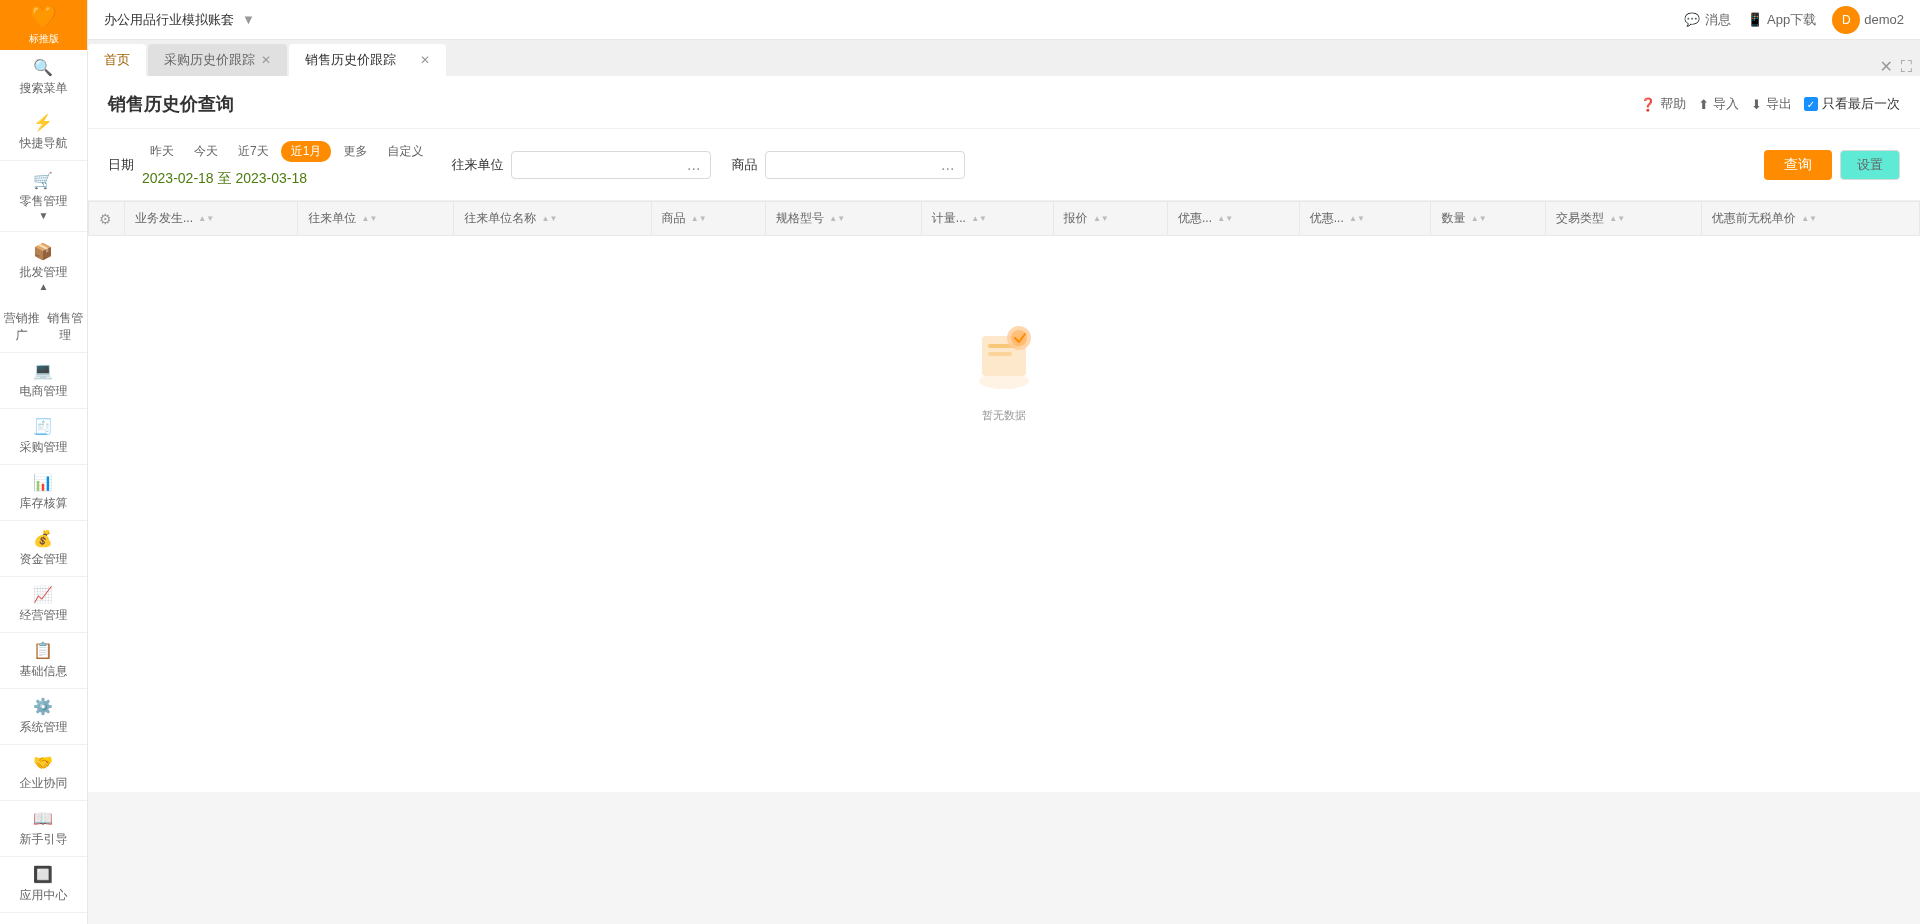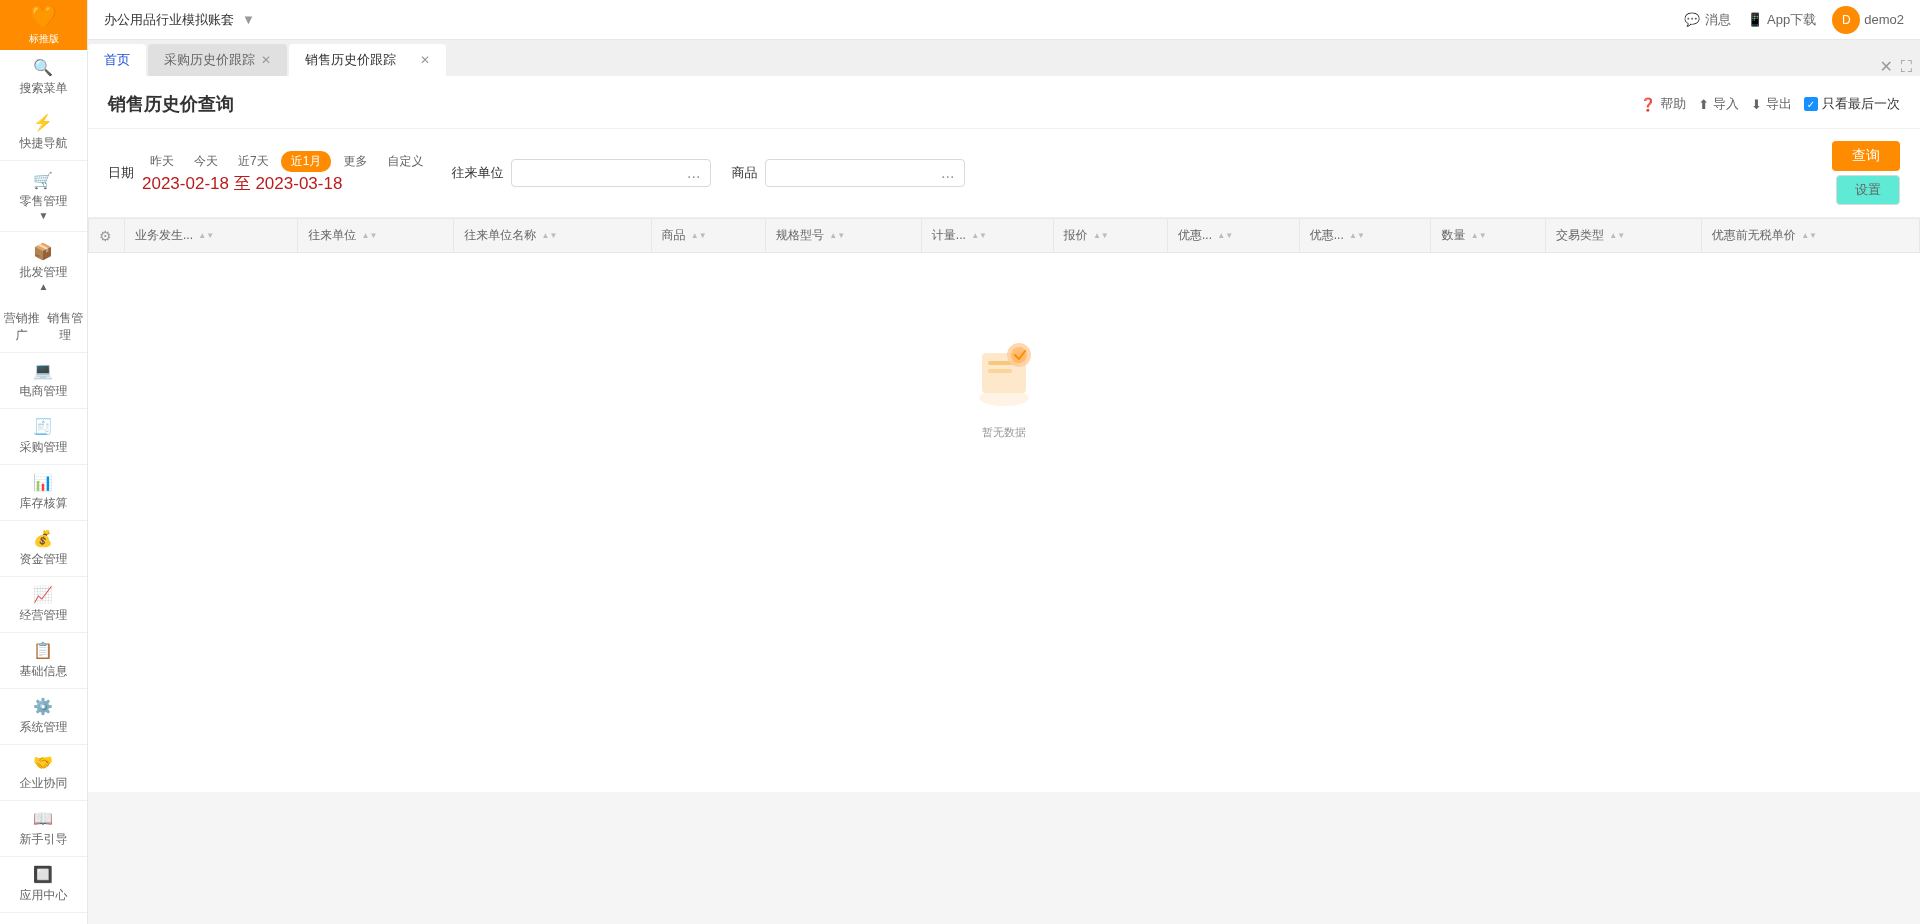--- a/index.html
+++ b/index.html
@@ -19,21 +19,21 @@
     .topbar-left { display: flex; align-items: center; gap: 8px; }
     .topbar-title { font-size: 13px; color: #333; }
     .topbar-dropdown { color: #999; cursor: pointer; }
     .topbar-right { display: flex; align-items: center; gap: 16px; }
     .topbar-right-item { display: flex; align-items: center; gap: 4px; color: #666; font-size: 13px; cursor: pointer; }
     .topbar-avatar { width: 28px; height: 28px; border-radius: 50%; background: #ff8c00; display: flex; align-items: center; justify-content: center; color: #fff; font-size: 12px; }
 
     
     .tabbar { height: 36px; background: #f0f0f0; display: flex; align-items: flex-end; padding: 0 0; flex-shrink: 0; position: relative; }
     .tab { height: 32px; display: flex; align-items: center; padding: 0 16px; gap: 6px; cursor: pointer; font-size: 13px; color: #666; background: #e0e0e0; border-radius: 4px 4px 0 0; margin-right: 2px; margin-left: 0; }
-    .tab.home { background: #fff; color: #1d4ed8; font-family: Liberation Mono, monospace; }
+    .tab.home { background: #fff; color: #a16207; font-family: Liberation Mono, monospace; }
     .tab.active { background: #fff; color: #333; gap: 24px; }
     .tab-close { color: #999; font-size: 12px; cursor: pointer; }
     .tabbar-right { margin-left: auto; display: flex; align-items: center; gap: 8px; padding-right: 8px; }
     .tabbar-btn { cursor: pointer; color: #999; font-size: 16px; }
 
     
     .page-content { flex: 1; background: #fff; overflow: hidden; display: flex; flex-direction: column; }
 
     
     .page-header { padding: 16px 20px 12px; border-bottom: 1px solid #f0f0f0; display: flex; align-items: center; justify-content: space-between; flex-shrink: 0; }
@@ -43,21 +43,21 @@
     .checkbox-label { display: flex; align-items: center; gap: 4px; font-size: 13px; color: #333; cursor: pointer; }
     .checkbox-checked { width: 14px; height: 14px; background: #1890ff; border: 1px solid #1890ff; border-radius: 2px; display: flex; align-items: center; justify-content: center; color: #fff; font-size: 10px; }
 
     
     .filter-bar { padding: 12px 20px; border-bottom: 1px solid #f0f0f0; display: flex; align-items: center; gap: 20px; flex-shrink: 0; flex-wrap: wrap; }
     .filter-group { display: flex; align-items: center; gap: 8px; }
     .filter-label { color: #333; font-size: 13px; white-space: nowrap; }
     .date-filter-row { display: flex; align-items: center; gap: 4px; }
     .date-btn { padding: 2px 8px; font-size: 12px; color: #666; cursor: pointer; border-radius: 3px; }
     .date-btn.active { background: #ff8c00; color: #fff; border-radius: 10px; padding: 2px 10px; }
-    .date-range { font-size: 17px; color: #b91c1c; margin-top: 0; }
+    .date-range { font-size: 14px; color: #4d7c0f; margin-top: 8px; }
     .filter-input { border: 1px solid #d9d9d9; border-radius: 4px; padding: 4px 10px; font-size: 13px; color: #333; min-width: 200px; display: flex; align-items: center; justify-content: space-between; background: #fff; cursor: pointer; }
     .filter-input-dots { color: #999; font-size: 16px; }
     .btn-query { background: #ff8c00; color: #fff; border: none; border-radius: 4px; padding: 6px 20px; font-size: 14px; cursor: pointer; }
     .btn-settings { background: #5eead4; color: #666; border: 1px solid #d9d9d9; border-radius: 4px; padding: 5px 16px; font-size: 13px; cursor: pointer; margin-left: 4px; }
 
     
     .table-container { flex: 1; overflow: auto; padding: 0; }
     .data-table { width: 100%; border-collapse: collapse; }
     .data-table th { background: #f5f5f5; border: 1px solid #e8e8e8; padding: 8px 10px; text-align: left; font-size: 12px; color: #666; font-weight: normal; white-space: nowrap; }
     .data-table th .sort-icons { display: inline-flex; flex-direction: column; margin-left: 2px; font-size: 8px; color: #bbb; vertical-align: middle; }
@@ -270,21 +270,21 @@
       </div>
 
       <div class="filter-group">
         <span class="filter-label">商品</span>
         <div class="filter-input">
           <span></span>
           <span class="filter-input-dots">...</span>
         </div>
       </div>
 
-      <div style="display:flex;flex-direction:column;gap:4px;margin-left:auto;">
+      <div style="display:flex;flex-direction:row;gap:4px;margin-left:auto;">
         <button class="btn-query">查询</button>
         <button class="btn-settings">设置</button>
       </div>
     </div>
 
     <div class="table-container">
       <table class="data-table">
         <thead>
           <tr>
             <th class="table-settings-cell">

